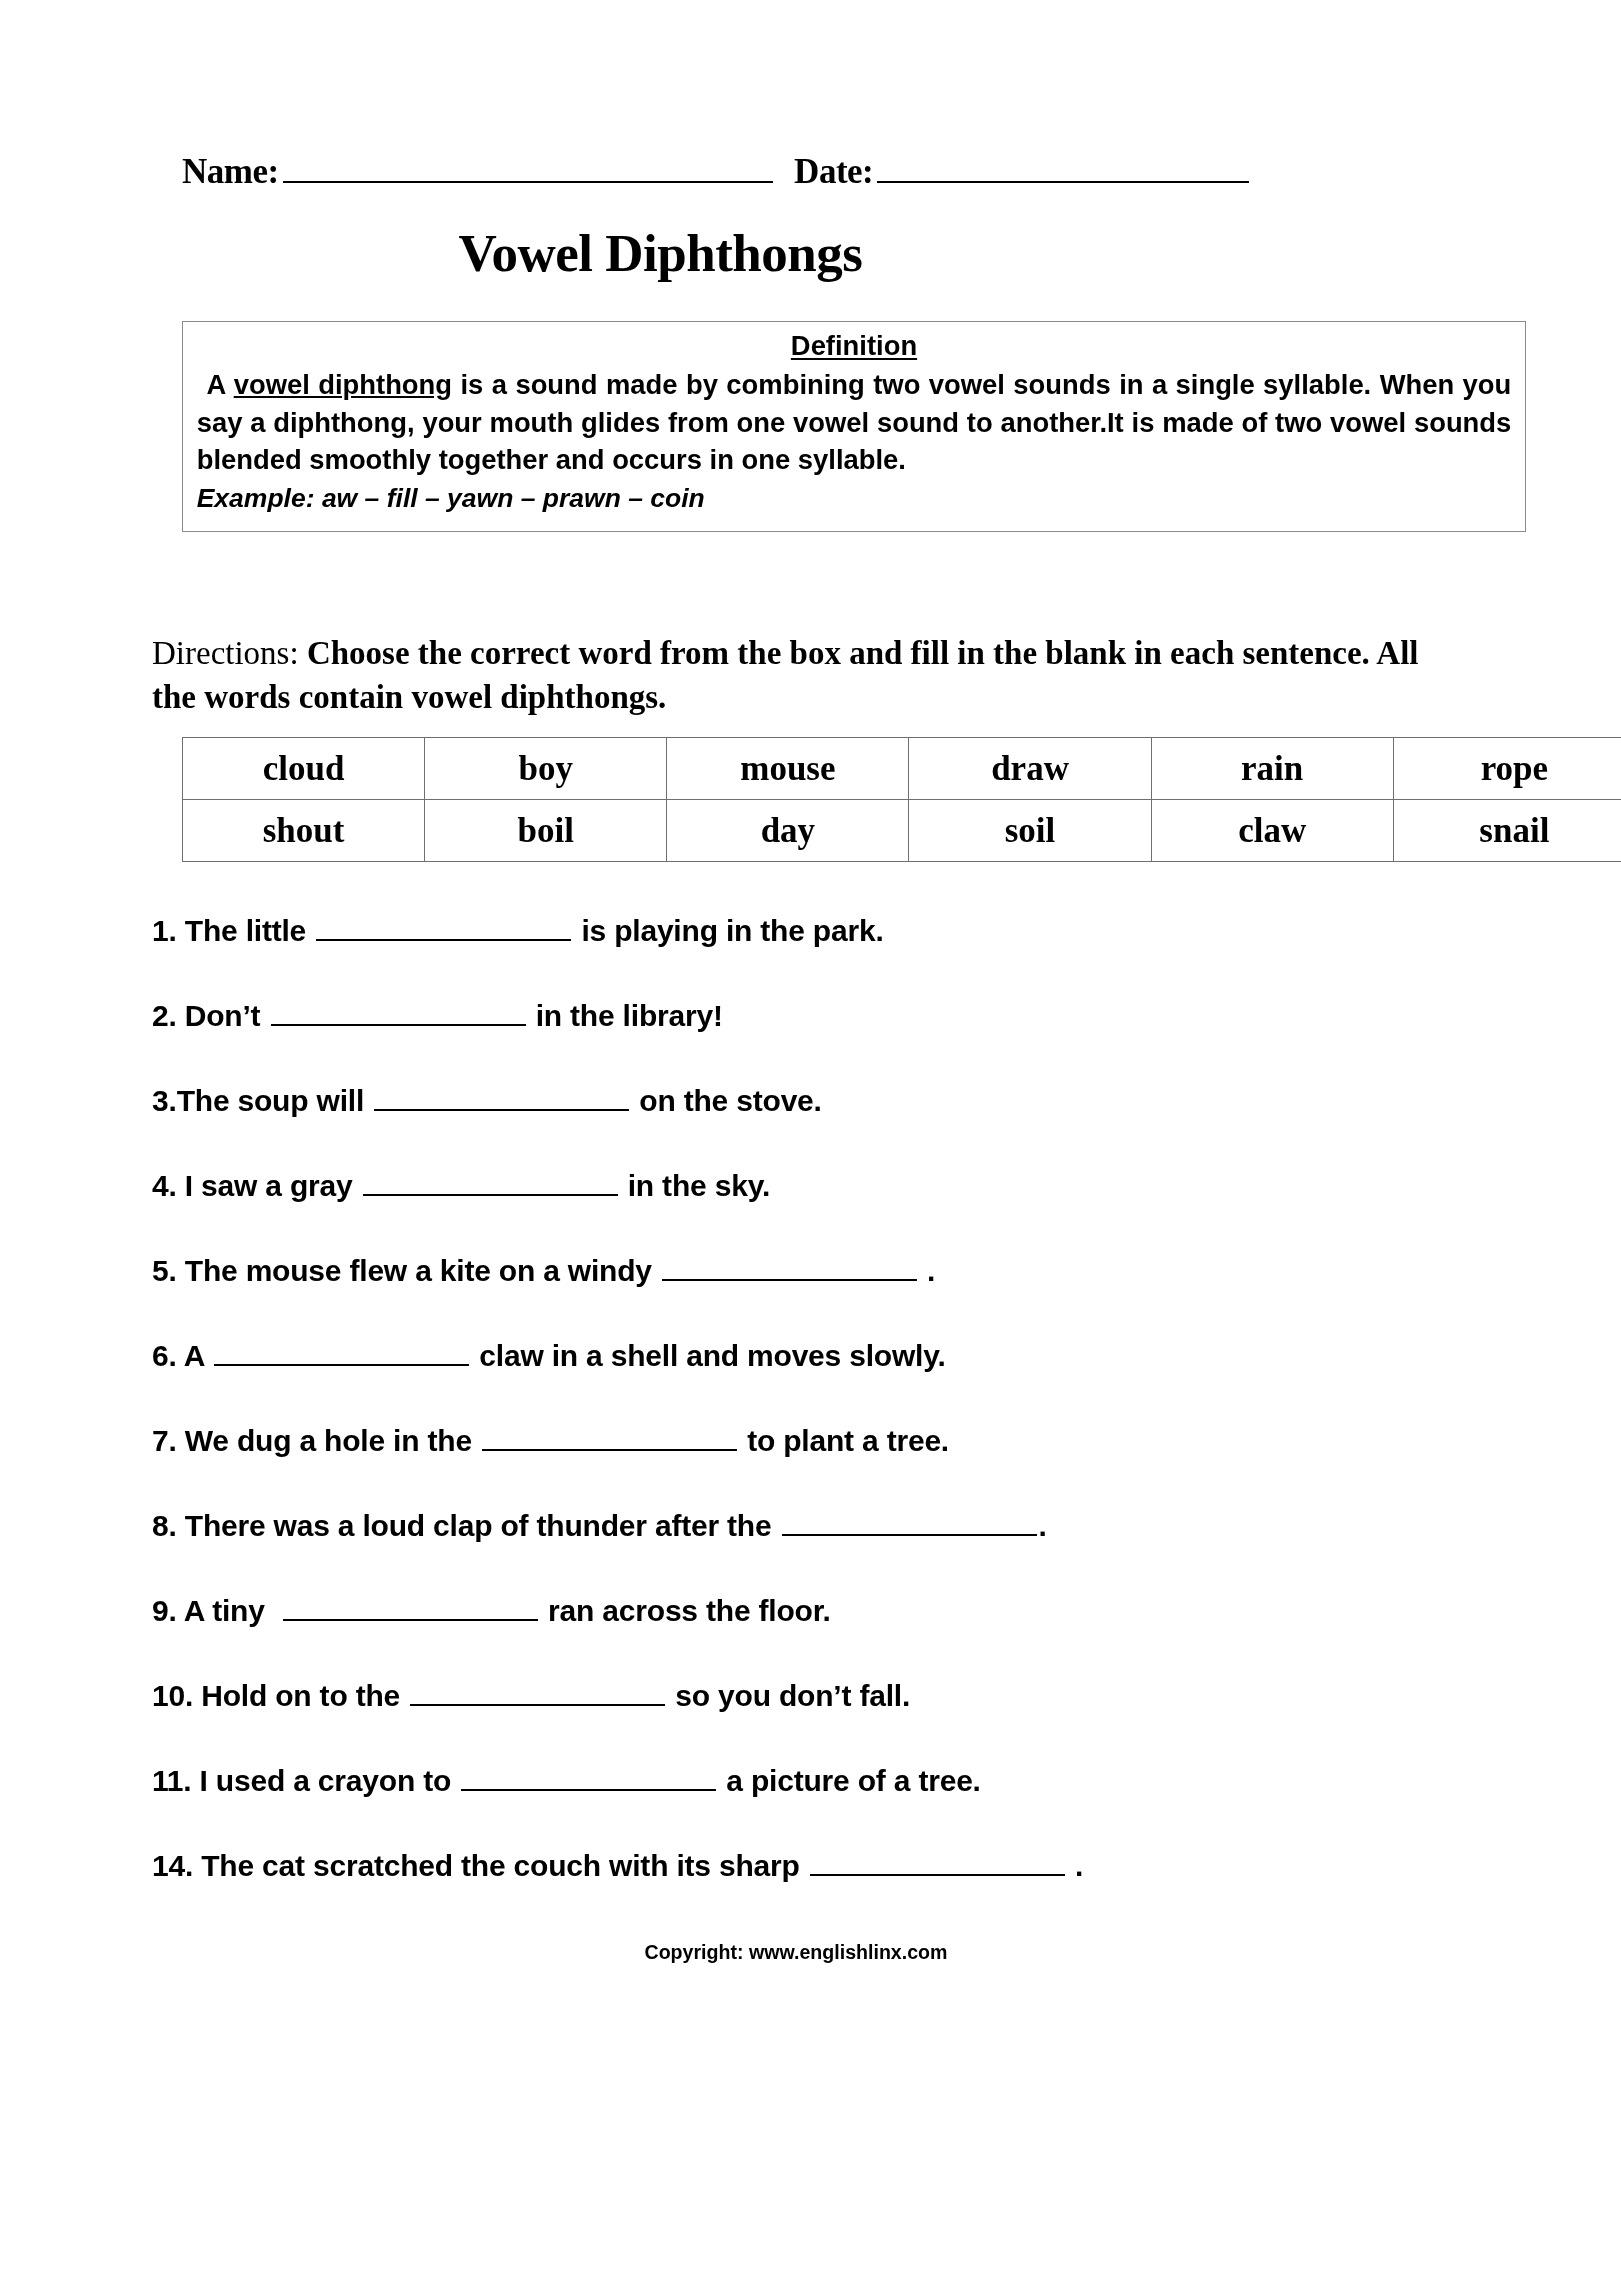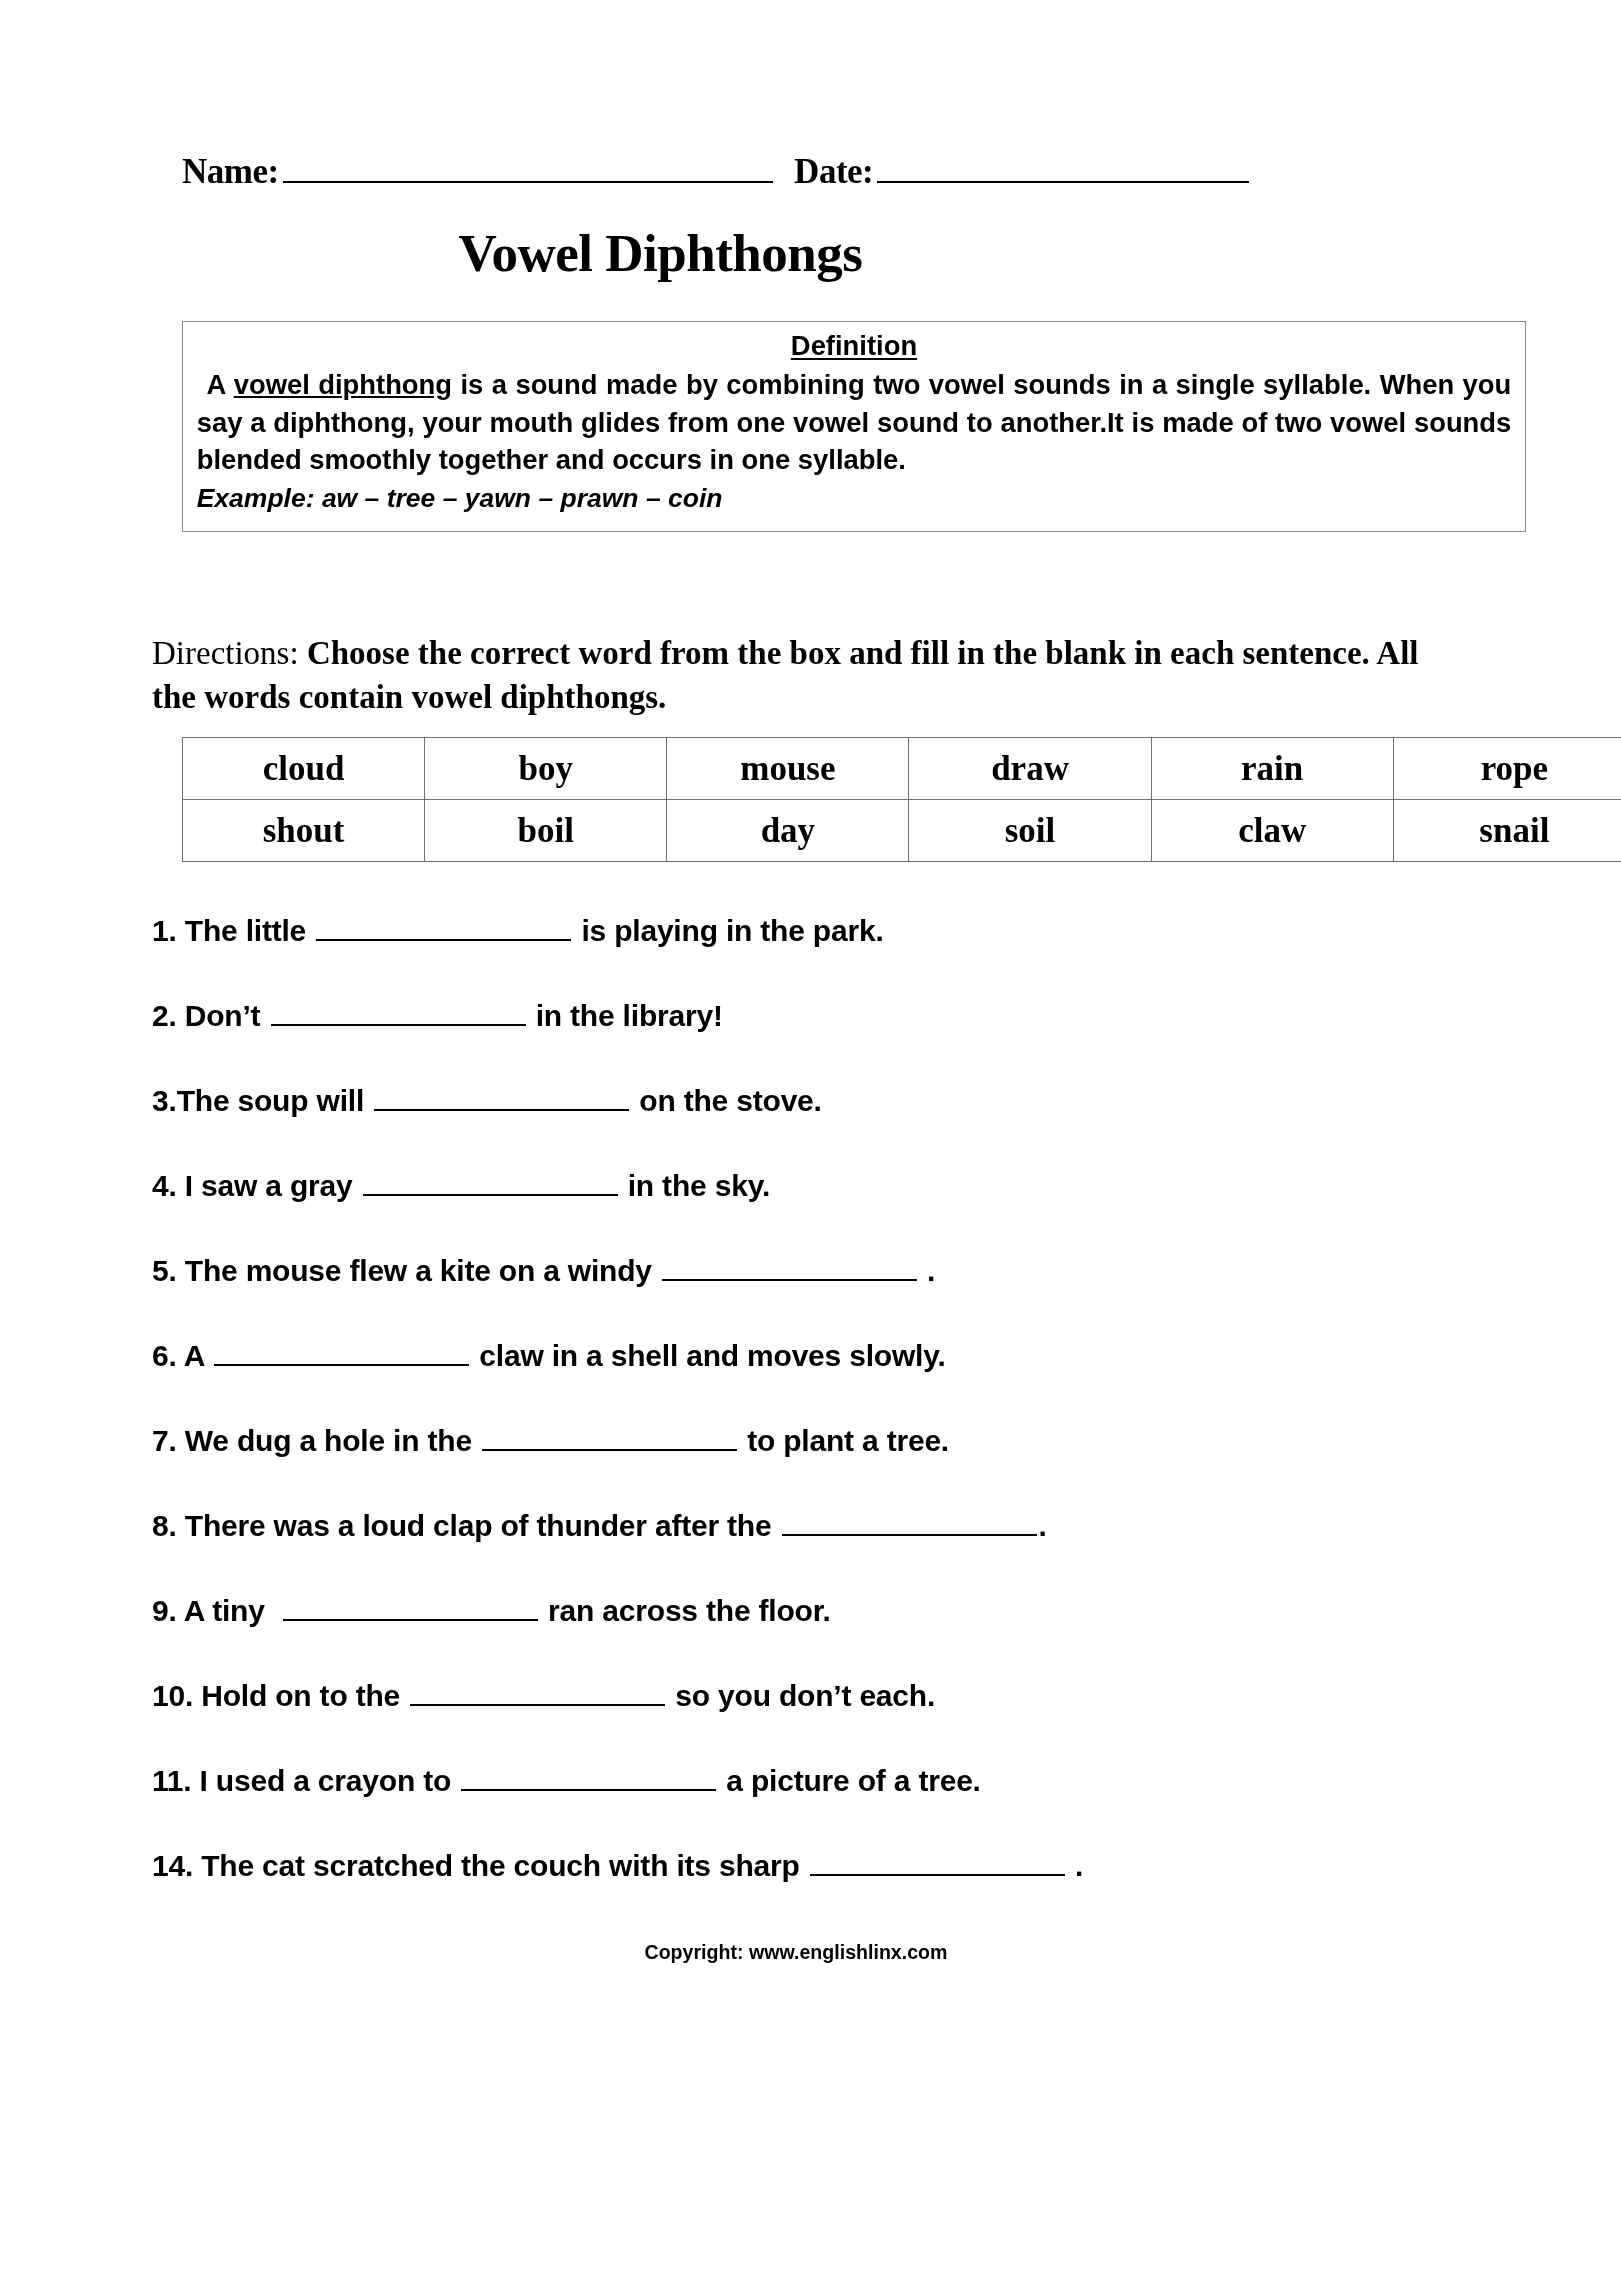--- a/index.html
+++ b/index.html
@@ -183,21 +183,21 @@
     <span class="nd-gap"></span>
     <span class="nd-label">Date:</span>
     <span class="nd-rule date"></span>
   </div>
 
   <div class="title">Vowel Diphthongs</div>
 
   <div class="definition-box">
     <div class="definition-heading">Definition</div>
     <div class="definition-body"><span>A </span><u>vowel diphthong</u><span> is a sound made by combining two vowel sounds in a single syllable. When you say a diphthong, your mouth glides from one vowel sound to another.It is made of two vowel sounds blended smoothly together and occurs in one syllable.</span></div>
-    <div class="definition-example">Example: aw – tree – yawn – prawn – coin</div>
+    <div class="definition-example">Example: aw – fill – yawn – prawn – coin</div>
   </div>
 
   <div class="directions"><span class="dir-label">Directions: </span><span class="dir-text">Choose the correct word from the box and fill in the blank in each sentence. All the words contain vowel diphthongs.</span></div>
 
   <table class="word-bank">
     <tbody>
         <tr>
           <td>cloud</td>
           <td>boy</td>
           <td>mouse</td>
@@ -219,21 +219,21 @@
   <div class="questions">
       <div class="question"><span>1.</span><span style="white-space: pre;"> The little </span><span class="q-blank" style="width: 255px;"></span><span style="white-space: pre;"> is playing in the park.</span></div>
       <div class="question"><span>2.</span><span style="white-space: pre;"> Don’t </span><span class="q-blank" style="width: 255px;"></span><span style="white-space: pre;"> in the library!</span></div>
       <div class="question"><span>3.</span><span style="white-space: pre;">The soup will </span><span class="q-blank" style="width: 255px;"></span><span style="white-space: pre;"> on the stove.</span></div>
       <div class="question"><span>4.</span><span style="white-space: pre;"> I saw a gray </span><span class="q-blank" style="width: 255px;"></span><span style="white-space: pre;"> in the sky.</span></div>
       <div class="question"><span>5.</span><span style="white-space: pre;"> The mouse flew a kite on a windy </span><span class="q-blank" style="width: 255px;"></span><span style="white-space: pre;"> .</span></div>
       <div class="question"><span>6.</span><span style="white-space: pre;"> A </span><span class="q-blank" style="width: 255px;"></span><span style="white-space: pre;"> claw in a shell and moves slowly.</span></div>
       <div class="question"><span>7.</span><span style="white-space: pre;"> We dug a hole in the </span><span class="q-blank" style="width: 255px;"></span><span style="white-space: pre;"> to plant a tree.</span></div>
       <div class="question"><span>8.</span><span style="white-space: pre;"> There was a loud clap of thunder after the </span><span class="q-blank" style="width: 255px;"></span><span style="white-space: pre;">.</span></div>
       <div class="question"><span>9.</span><span style="white-space: pre;"> A tiny  </span><span class="q-blank" style="width: 255px;"></span><span style="white-space: pre;"> ran across the floor.</span></div>
-      <div class="question"><span>10.</span><span style="white-space: pre;"> Hold on to the </span><span class="q-blank" style="width: 255px;"></span><span style="white-space: pre;"> so you don’t each.</span></div>
+      <div class="question"><span>10.</span><span style="white-space: pre;"> Hold on to the </span><span class="q-blank" style="width: 255px;"></span><span style="white-space: pre;"> so you don’t fall.</span></div>
       <div class="question"><span>11.</span><span style="white-space: pre;"> I used a crayon to </span><span class="q-blank" style="width: 255px;"></span><span style="white-space: pre;"> a picture of a tree.</span></div>
       <div class="question"><span>14.</span><span style="white-space: pre;"> The cat scratched the couch with its sharp </span><span class="q-blank" style="width: 255px;"></span><span style="white-space: pre;"> .</span></div>
     </div>
 
   <div class="footer">Copyright: www.englishlinx.com</div>
 
 </div>
 
 
 </body></html>

